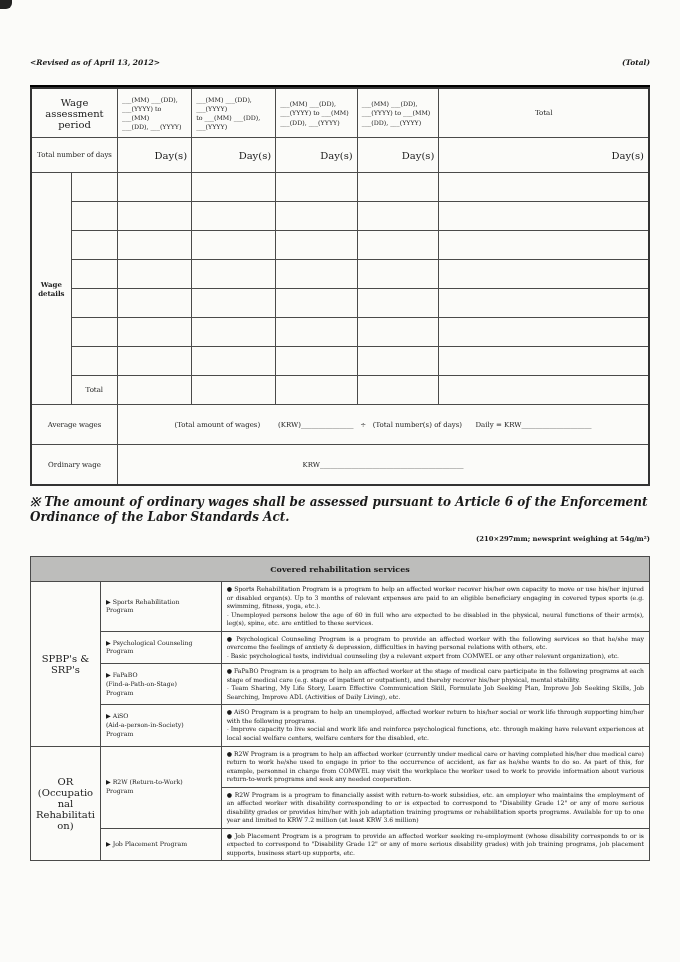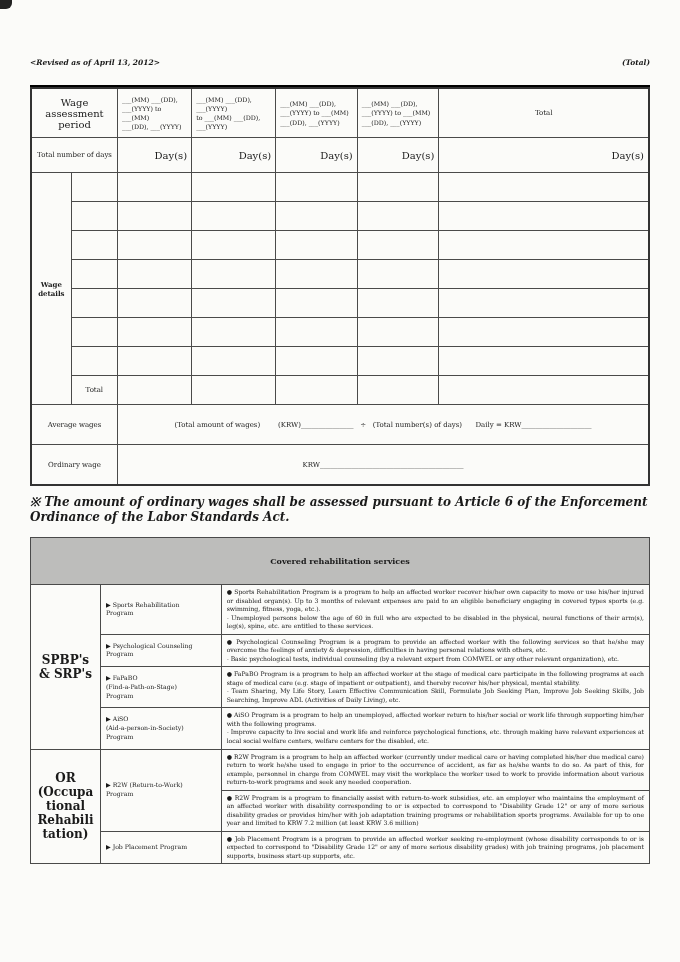--- a/index.html
+++ b/index.html
@@ -40,22 +40,22 @@
   .assess .wrow td{height:24px;}
   .assess .vlabel{font-size:7px;font-weight:bold;}
   .assess .leftline{text-align:center;font-size:7px;}
   .assess .money td{height:35px;}
 
   .footnote{font-size:12px;font-style:italic;font-weight:bold;margin-top:7px;}
   .paperspec{font-size:6.8px;font-weight:bold;text-align:right;margin-top:11px;}
 
   
   .rehab{border:1.5px solid #222;margin-top:13px;}
-  .rehab .band{background:#bdbdbb;font-weight:bold;font-size:8px;height:14px;padding:16px;}
-  .rehab .grp{font-size:12px;white-space:pre-line;font-weight:bold;}
+  .rehab .band{background:#bdbdbb;font-weight:bold;font-size:8px;height:14px;padding:5px;}
+  .rehab .grp{font-size:10px;white-space:pre-line;}
   .rehab .prog{font-size:6.2px;text-align:left;white-space:pre-line;padding-left:5px;line-height:1.4;}
   .rehab .desc{font-size:6.1px;text-align:justify;white-space:pre-line;line-height:1.4;padding:3px 5px;}
 </style>
 </head>
 <body>
 
 <div class="artifact"></div>
 
 <div class="page">
 
@@ -182,20 +182,21 @@
       <td colspan="5" class="leftline prewrap">(Total amount of wages)        (KRW)_______________   ÷   (Total number(s) of days)      Daily = KRW____________________</td>
     </tr>
     <tr class="money">
       <td colspan="2">Ordinary wage</td>
       <td colspan="5" class="leftline">KRW_________________________________________</td>
     </tr>
   </tbody>
     </table>
 
   <div class="footnote">※ The amount of ordinary wages shall be assessed pursuant to Article 6 of the Enforcement Ordinance of the Labor Standards Act.</div>
+  <div class="paperspec">(210×297mm; newsprint weighing at 54g/m²)</div>
 
   <table class="rehab">
     <colgroup>
         <col style="width:11.3%">
         <col style="width:19.5%">
         <col style="width:69.2%">
       </colgroup>
     <tbody>
         <tr>
       <td colspan="3" class="band">Covered rehabilitation services</td>

